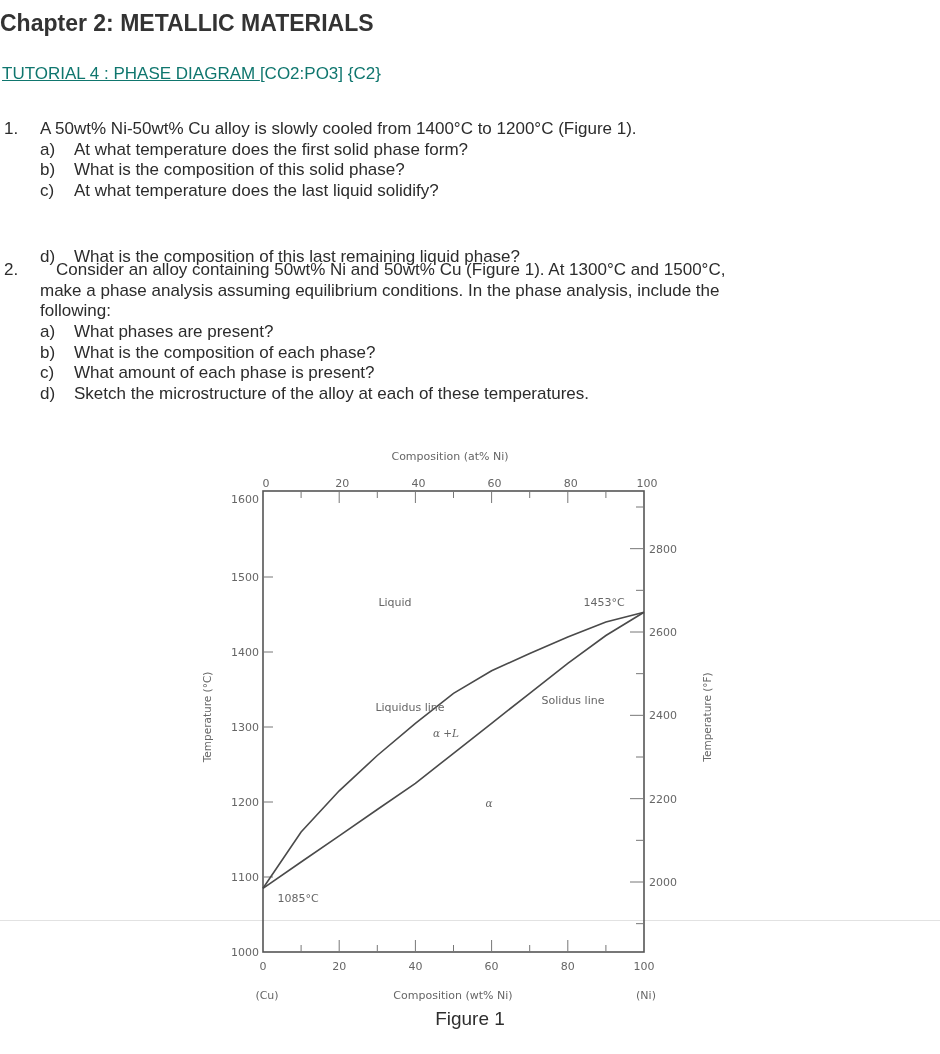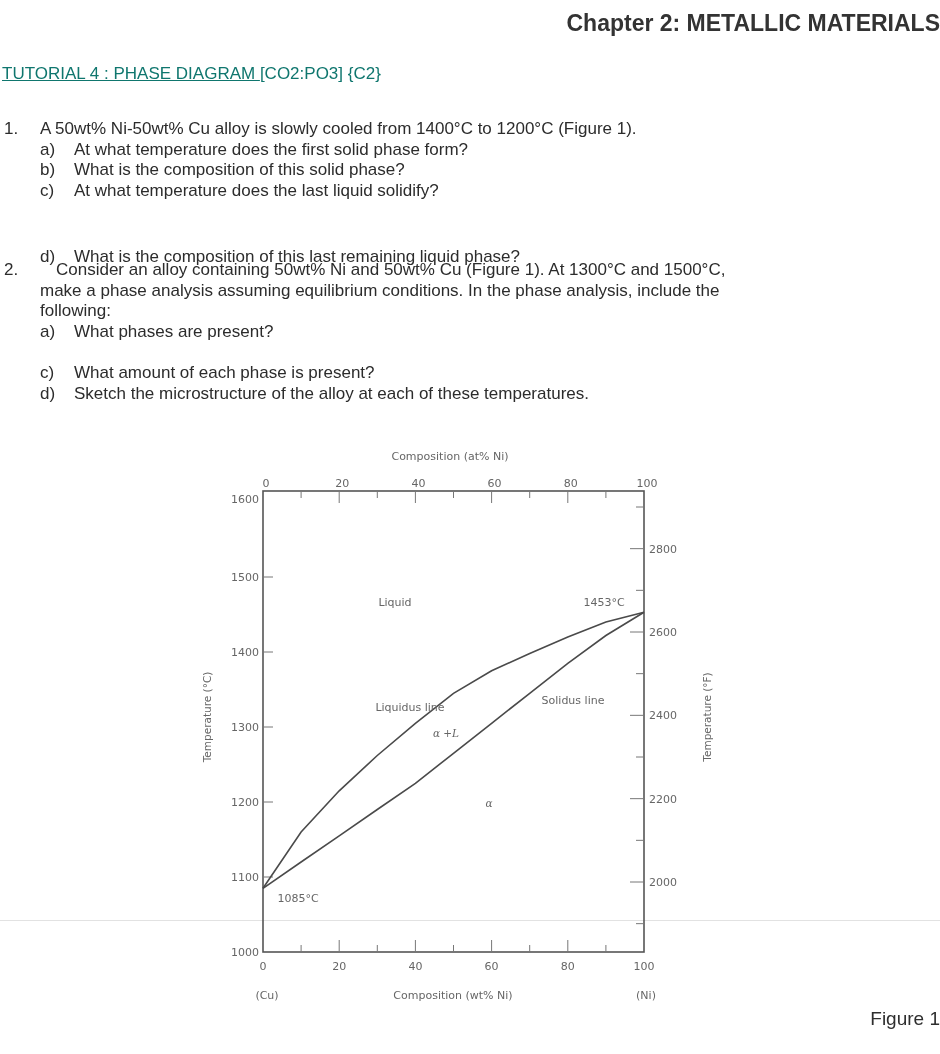--- a/index.html
+++ b/index.html
@@ -2,37 +2,37 @@
 <html><head>
 <meta charset="utf-8">
 <style>
   html, body { margin: 0; padding: 0; background: #ffffff; }
   body {
     width: 940px; height: 1054px; position: relative; overflow: hidden;
     font-family: "Liberation Sans", sans-serif; color: #2b2b2b;
   }
   .chapter-title {
     position: absolute; left: 0; width: 940px; top: 10px;
-    text-align: right; font-weight: bold; font-size: 23px; color: #333;
+    text-align: left; font-weight: bold; font-size: 23px; color: #333;
   }
   .tutorial-heading {
     position: absolute; left: 2px; top: 64px; font-size: 17px; color: #0f766e;
   }
   .tutorial-heading .u { text-decoration: underline; }
   .q { position: absolute; font-size: 17px; line-height: 20.5px; color: #2c2c2c; }
   .q .num { position: absolute; left: 0; }
   .q .stem { position: absolute; left: 36px; width: 870px; }
   .q .sub { position: absolute; left: 36px; }
   .q .sub .lbl { display: inline-block; width: 34px; }
   .dividerline {
     position: absolute; left: 0; top: 920px; width: 940px; height: 1px; background: #e2e2e2;
   }
   svg.figure { position: absolute; left: 0; top: 0; }
   .fig-caption {
-    position: absolute; top: 1008px; left: 0; width: 940px; text-align: right;
+    position: absolute; top: 1008px; left: 0; width: 940px; text-align: center;
     font-size: 19px; color: #2e2e2e;
   }
 </style>
 </head>
 <body>
 
 <div class="chapter-title">Chapter 2: METALLIC MATERIALS</div>
 
 <div class="tutorial-heading">
   <span class="u">TUTORIAL 4 : PHASE DIAGRAM </span><span>[CO2:PO3] {C2}</span>
@@ -46,20 +46,21 @@
   <div class="sub" style="top:62px;"><span class="lbl">c)</span><span>At what temperature does the last liquid solidify?</span></div>
   <div class="sub" style="top:92px;margin-top:36px;"><span class="lbl">d)</span><span>What is the composition of this last remaining liquid phase?</span></div>
 </div>
 
 <div class="q" style="left:4px; top:260px; width:930px; height:170px;">
   <span class="num">2.</span>
   <span class="stem" style="top:0;margin-left:16px;">Consider an alloy containing 50wt% Ni and 50wt% Cu (Figure 1). At 1300°C and 1500°C,</span>
   <span class="stem" style="top:21px;">make a phase analysis assuming equilibrium conditions. In the phase analysis, include the</span>
   <span class="stem" style="top:41px;">following:</span>
   <div class="sub" style="top:62px;"><span class="lbl">a)</span><span>What phases are present?</span></div>
+  <div class="sub" style="top:83px;"><span class="lbl">b)</span><span>What is the composition of each phase?</span></div>
   <div class="sub" style="top:103px;"><span class="lbl">c)</span><span>What amount of each phase is present?</span></div>
   <div class="sub" style="top:124px;"><span class="lbl">d)</span><span>Sketch the microstructure of the alloy at each of these temperatures.</span></div>
 </div>
 
 <div class="dividerline"></div>
 
 <svg class="figure" width="940" height="1054" viewBox="0 0 940 1054">
   <g fill="none" stroke="#555" stroke-width="1.6">
     <rect x="263" y="491" width="381" height="461"></rect>
   </g>

